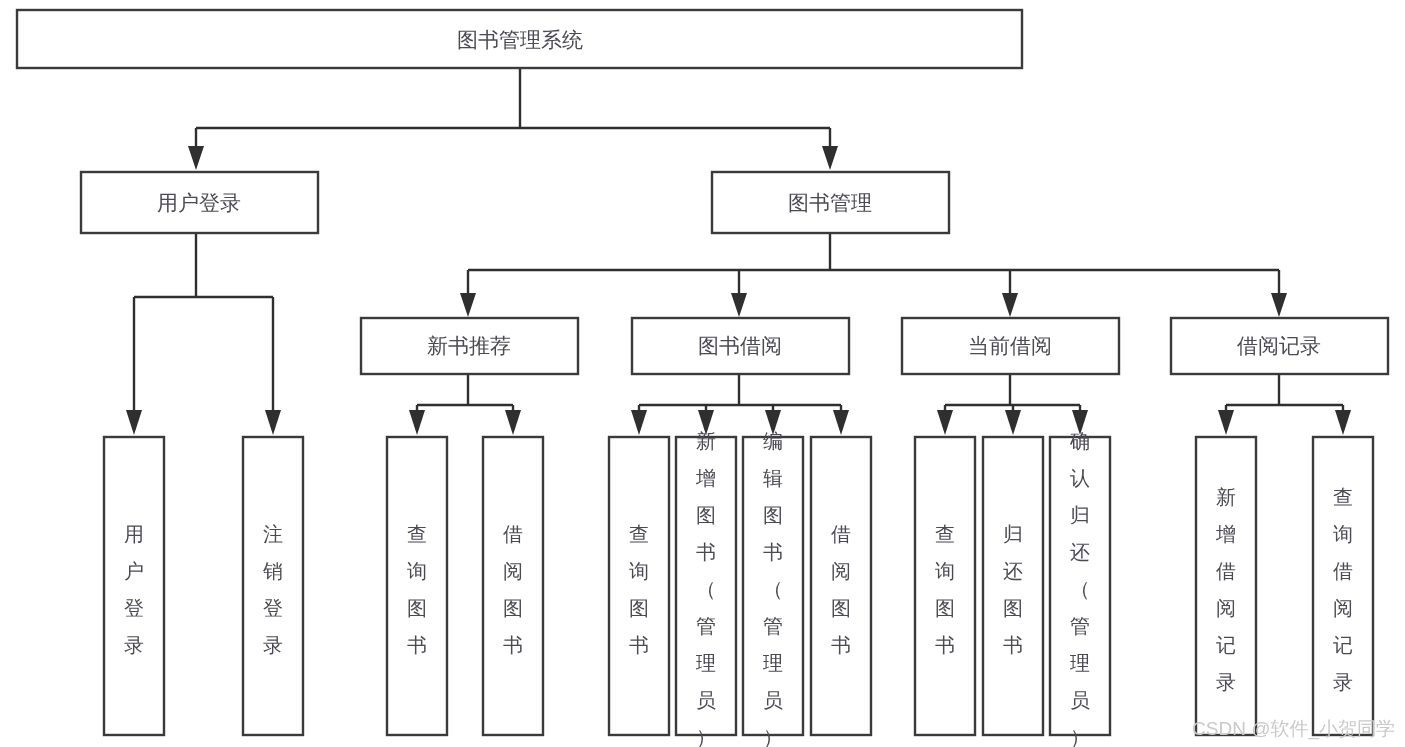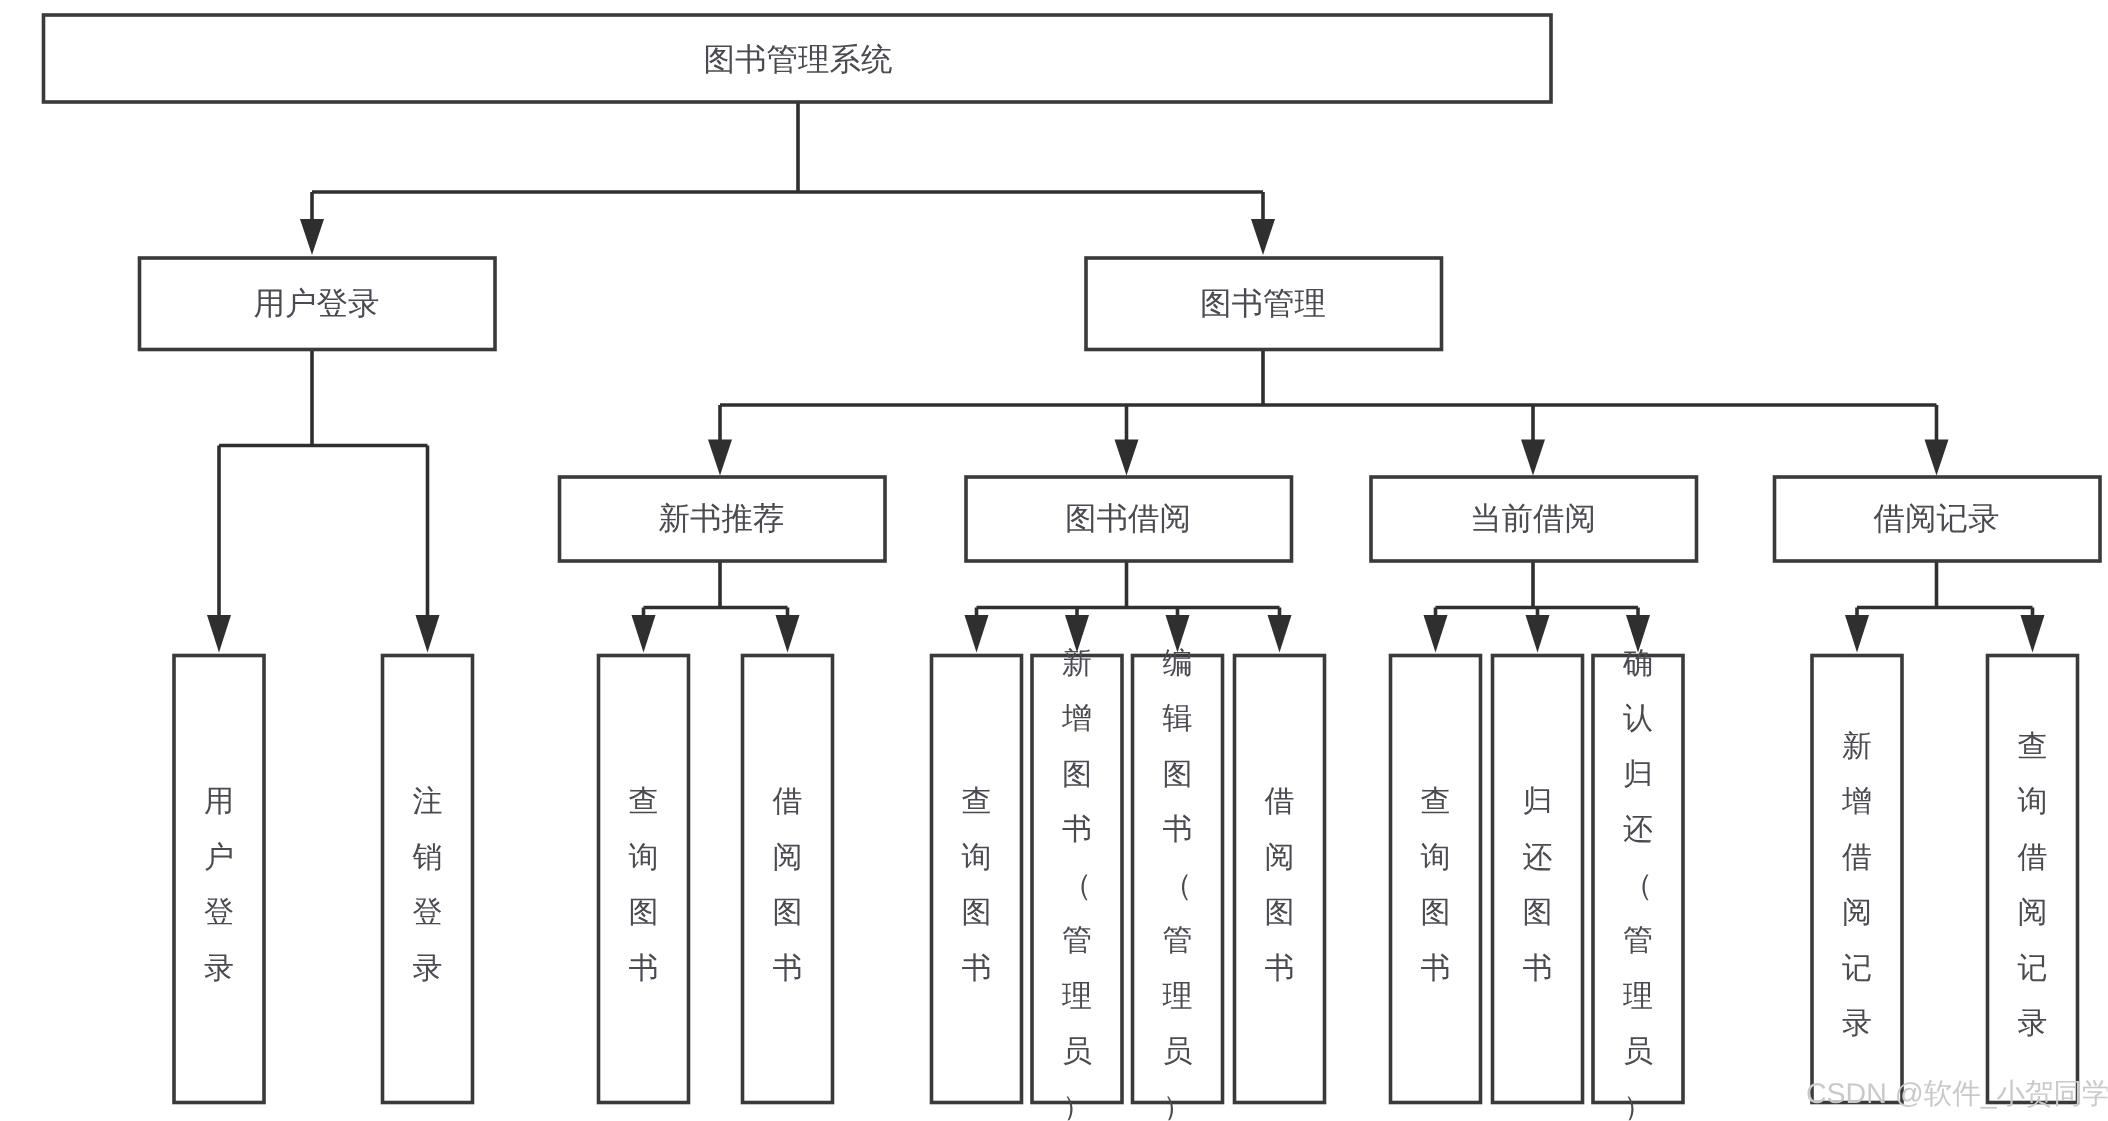--- a/index.html
+++ b/index.html
@@ -11,21 +11,20 @@
     width: 1405px;
     height: 747px;
     font-family: "Liberation Sans", "DejaVu Sans", sans-serif;
     overflow: hidden;
     position: relative;
   }
   #diagram-root {
     position: relative;
     width: 1218px;
     height: 747px;
-    margin-left: 12px;
   }
   svg#flow {
     position: absolute;
     left: 0;
     top: 0;
     width: 1405px;
     height: 747px;
     display: block;
   }
   .node-box {

